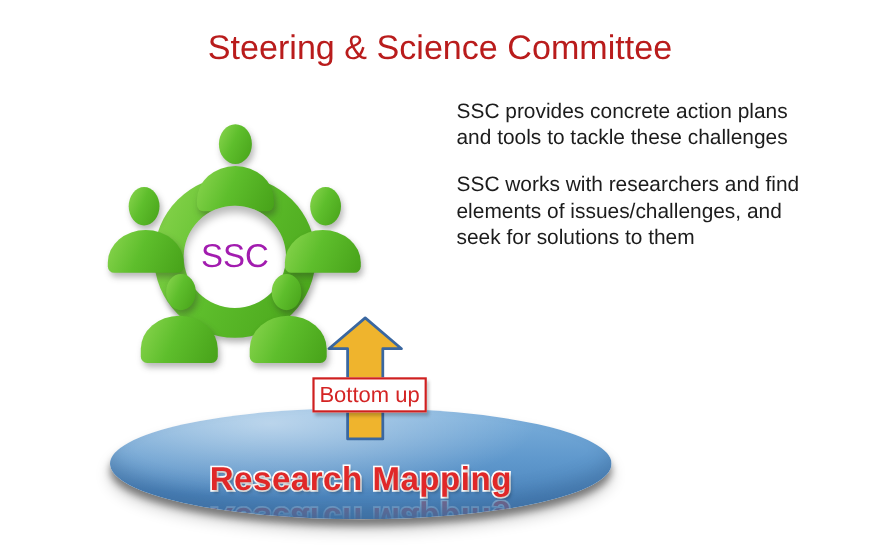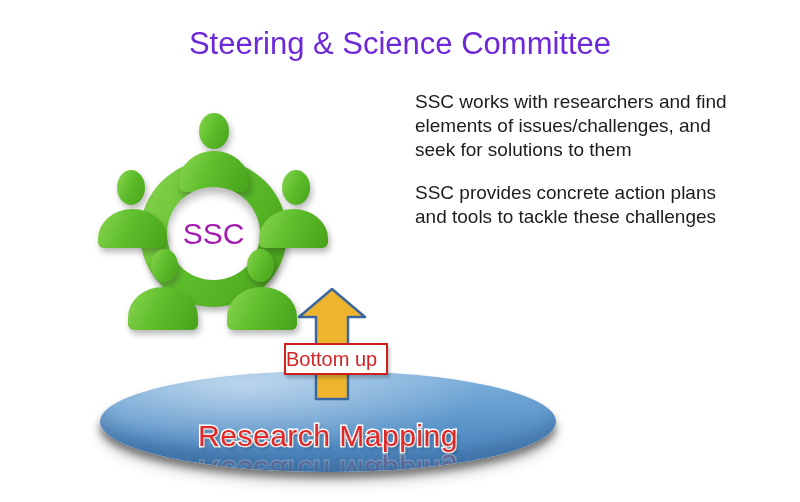--- a/index.html
+++ b/index.html
@@ -14,21 +14,21 @@
   }
 
   
   .title {
     position: absolute;
     left: 0; right: 0; top: 26px;
     margin: 0;
     text-align: center;
     font-size: 31px;
     font-weight: normal;
-    color: #6d28d9;
+    color: #b91c1c;
     letter-spacing: 0;
   }
 
   
   .textcol {
     position: absolute;
     left: 415px; top: 90px;
     width: 375px;
     font-size: 19px;
     line-height: 24px;
@@ -119,21 +119,21 @@
     font-size: 22px;
     line-height: 26px;
     color: #ffffff;
     text-shadow: 1px 2px 2px rgba(0,0,0,0.30);
   }
   .ellipse-label-main, .ellipse-label-reflect {
     position: absolute;
     left: 0; right: 0;
     text-align: center;
     font-size: 30px;
-    font-weight: normal;
+    font-weight: bold;
     line-height: 34px;
     color: #e02828;
     -webkit-text-stroke: 3px #ffffff;
     paint-order: stroke fill;
     letter-spacing: 0.5px;
   }
   .ellipse-label-main {
     top: 48px;
     text-shadow: 2px 3px 3px rgba(0,0,0,0.25);
   }
@@ -149,39 +149,40 @@
   .arrow-svg { position: absolute; left: 296px; top: 286px; z-index: 3; }
 
   .bottomup-box {
     position: absolute;
     left: 284px; top: 343px;
     width: 100px; height: 28px;
     background: #ffffff;
     border: 2px solid #cf2020;
     box-sizing: content-box;
     z-index: 4;
+    text-align: center;
     font-size: 20px;
     line-height: 28px;
     color: #d42424;
     box-shadow: 2px 3px 3px rgba(0,0,0,0.22);
   }
 </style>
 </head>
 <body>
 
 <div class="slide">
 
   <h1 class="title">Steering &amp; Science Committee</h1>
 
   <div class="textcol">
+    <p>SSC provides concrete action plans
+and tools to tackle these challenges</p>
     <p>SSC works with researchers and find
 elements of issues/challenges, and
 seek for solutions to them</p>
-    <p>SSC provides concrete action plans
-and tools to tackle these challenges</p>
   </div>
 
   <div class="ring-disk g-green"></div>
 
   <div class="person p-top">
     <div class="head g-green"></div>
     <div class="torso g-green"></div>
   </div>
 
   <div class="ring-hole"></div>

